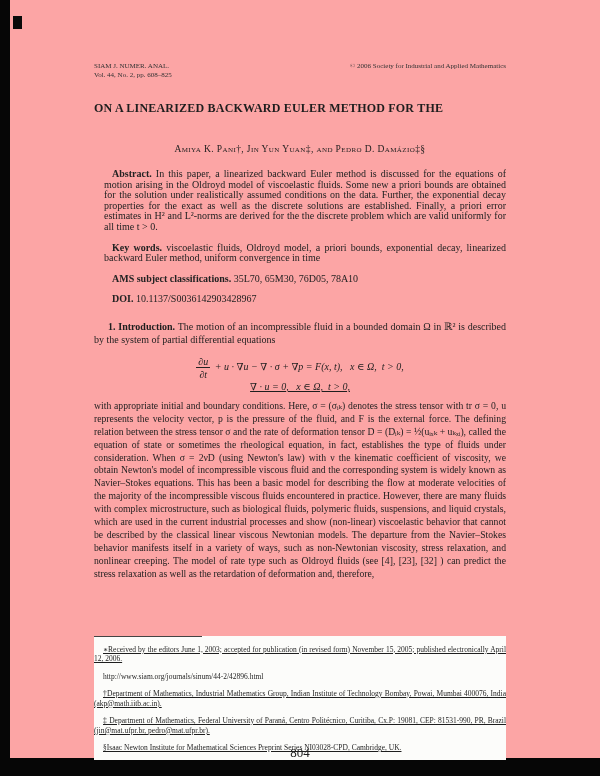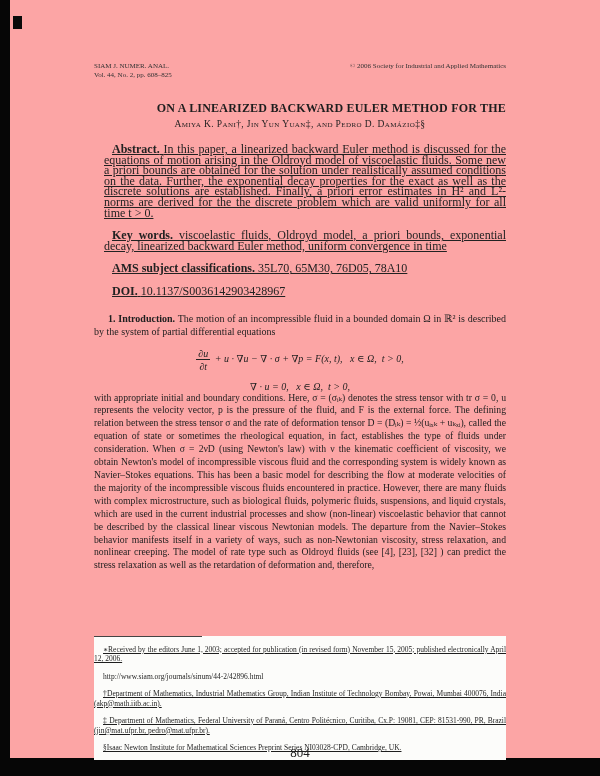--- a/index.html
+++ b/index.html
@@ -15,36 +15,36 @@
   .edge-left  { position: absolute; left: 0; top: 0; width: 10px; height: 100%; background: #060606; }
   .edge-bottom{ position: absolute; left: 0; bottom: 0; width: 100%; height: 18px; background: #060606; }
   .corner-mark{ position: absolute; left: 13px; top: 16px; width: 9px; height: 13px; background: #0a0a0a; }
 
   .content { position: absolute; left: 94px; top: 62px; width: 412px; height: 572px; overflow: hidden; }
 
   .header-row { display: flex; justify-content: space-between; align-items: flex-start; font-size: 7px; line-height: 8.5px; color: #333; }
   .header-left div { white-space: nowrap; }
   .header-right { white-space: nowrap; }
 
-  .title { margin-top: 22px; text-align: right; font-weight: bold; font-size: 12px; line-height: 15px; letter-spacing: 0.2px; }
-  .authors { margin-top: 3px; text-align: center; font-variant: small-caps; font-size: 9.5px; letter-spacing: 0.4px; }
+  .title { margin-top: 22px; text-align: left; font-weight: bold; font-size: 12px; line-height: 15px; letter-spacing: 0.2px; }
+  .authors { margin-top: 28px; text-align: center; font-variant: small-caps; font-size: 9.5px; letter-spacing: 0.4px; }
 
-  .meta { margin-top: 7px; font-size: 12px; line-height: 10.6px; text-align: justify; padding-left: 10px; text-indent: 8px; color: #222; text-decoration: underline; }
+  .meta { margin-top: 7px; font-size: 10px; line-height: 10.6px; text-align: justify; padding-left: 10px; text-indent: 8px; color: #222; }
   .meta.first { margin-top: 15px; }
   .b { font-weight: bold; }
 
   .section { margin-top: 15px; font-size: 10px; line-height: 13px; text-align: justify; text-indent: 14px; }
 
   .equation { margin-top: 9px; text-align: center; font-size: 10px; font-style: italic; }
-  .equation.second { margin-top: 9px; }
+  .equation.second { margin-top: 1px; text-decoration: underline; }
   .frac { display: inline-block; vertical-align: middle; text-align: center; margin-right: 2px; }
   .frac .num { display: block; border-bottom: 0.8px solid #222; padding: 0 2px 0.5px 2px; }
   .frac .den { display: block; padding-top: 0.5px; }
 
-  .bodytext { margin-top: 0; font-size: 9.7px; line-height: 12.9px; text-align: justify; }
+  .bodytext { margin-top: 8px; font-size: 9.7px; line-height: 12.9px; text-align: justify; }
 
   .footnotes { position: absolute; left: 94px; top: 636px; width: 412px; font-size: 7.5px; line-height: 9.8px; background: #fcfcfa; }
   .fn-rule { width: 108px; border-top: 1px solid #444; margin-bottom: 4px; }
   .fn { text-align: justify; text-indent: 9px; text-decoration: underline; }
   .fn-url { text-indent: 9px; }
 
   .pageno { position: absolute; left: 0; top: 745px; width: 100%; text-align: center; font-size: 13px; color: #1e1e1e; }
 </style>
 </head>
 <body>

